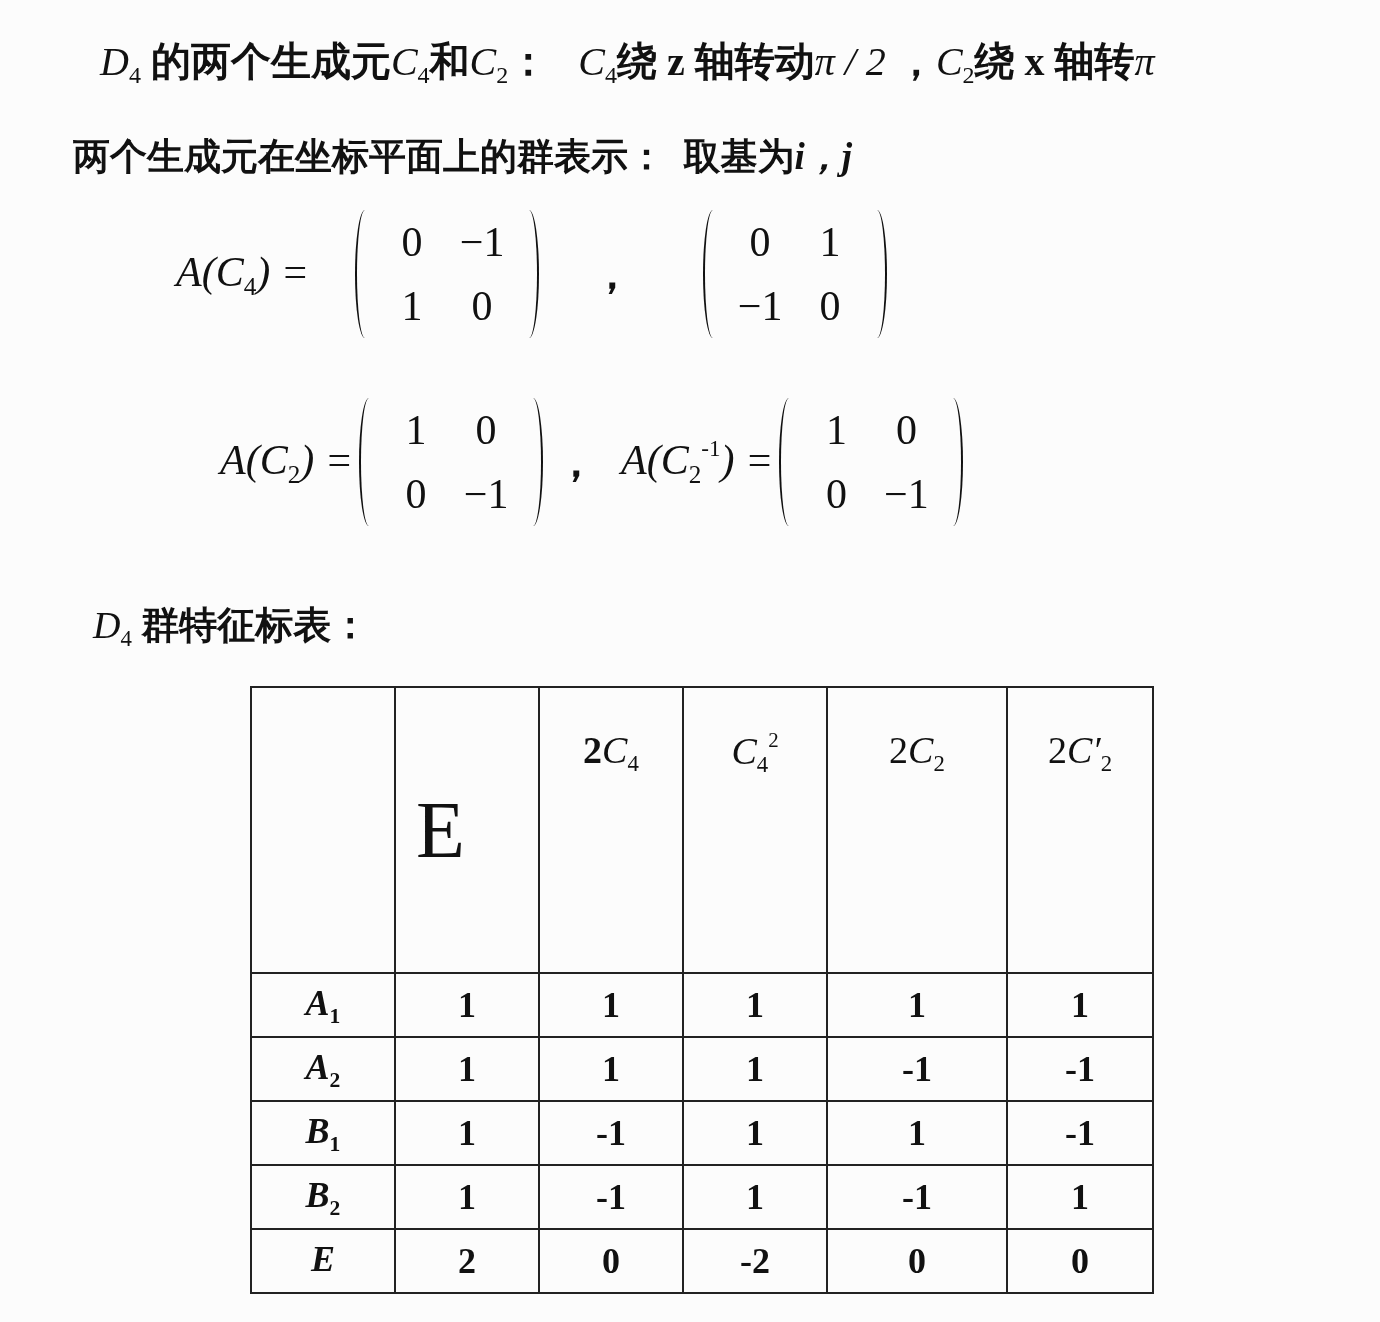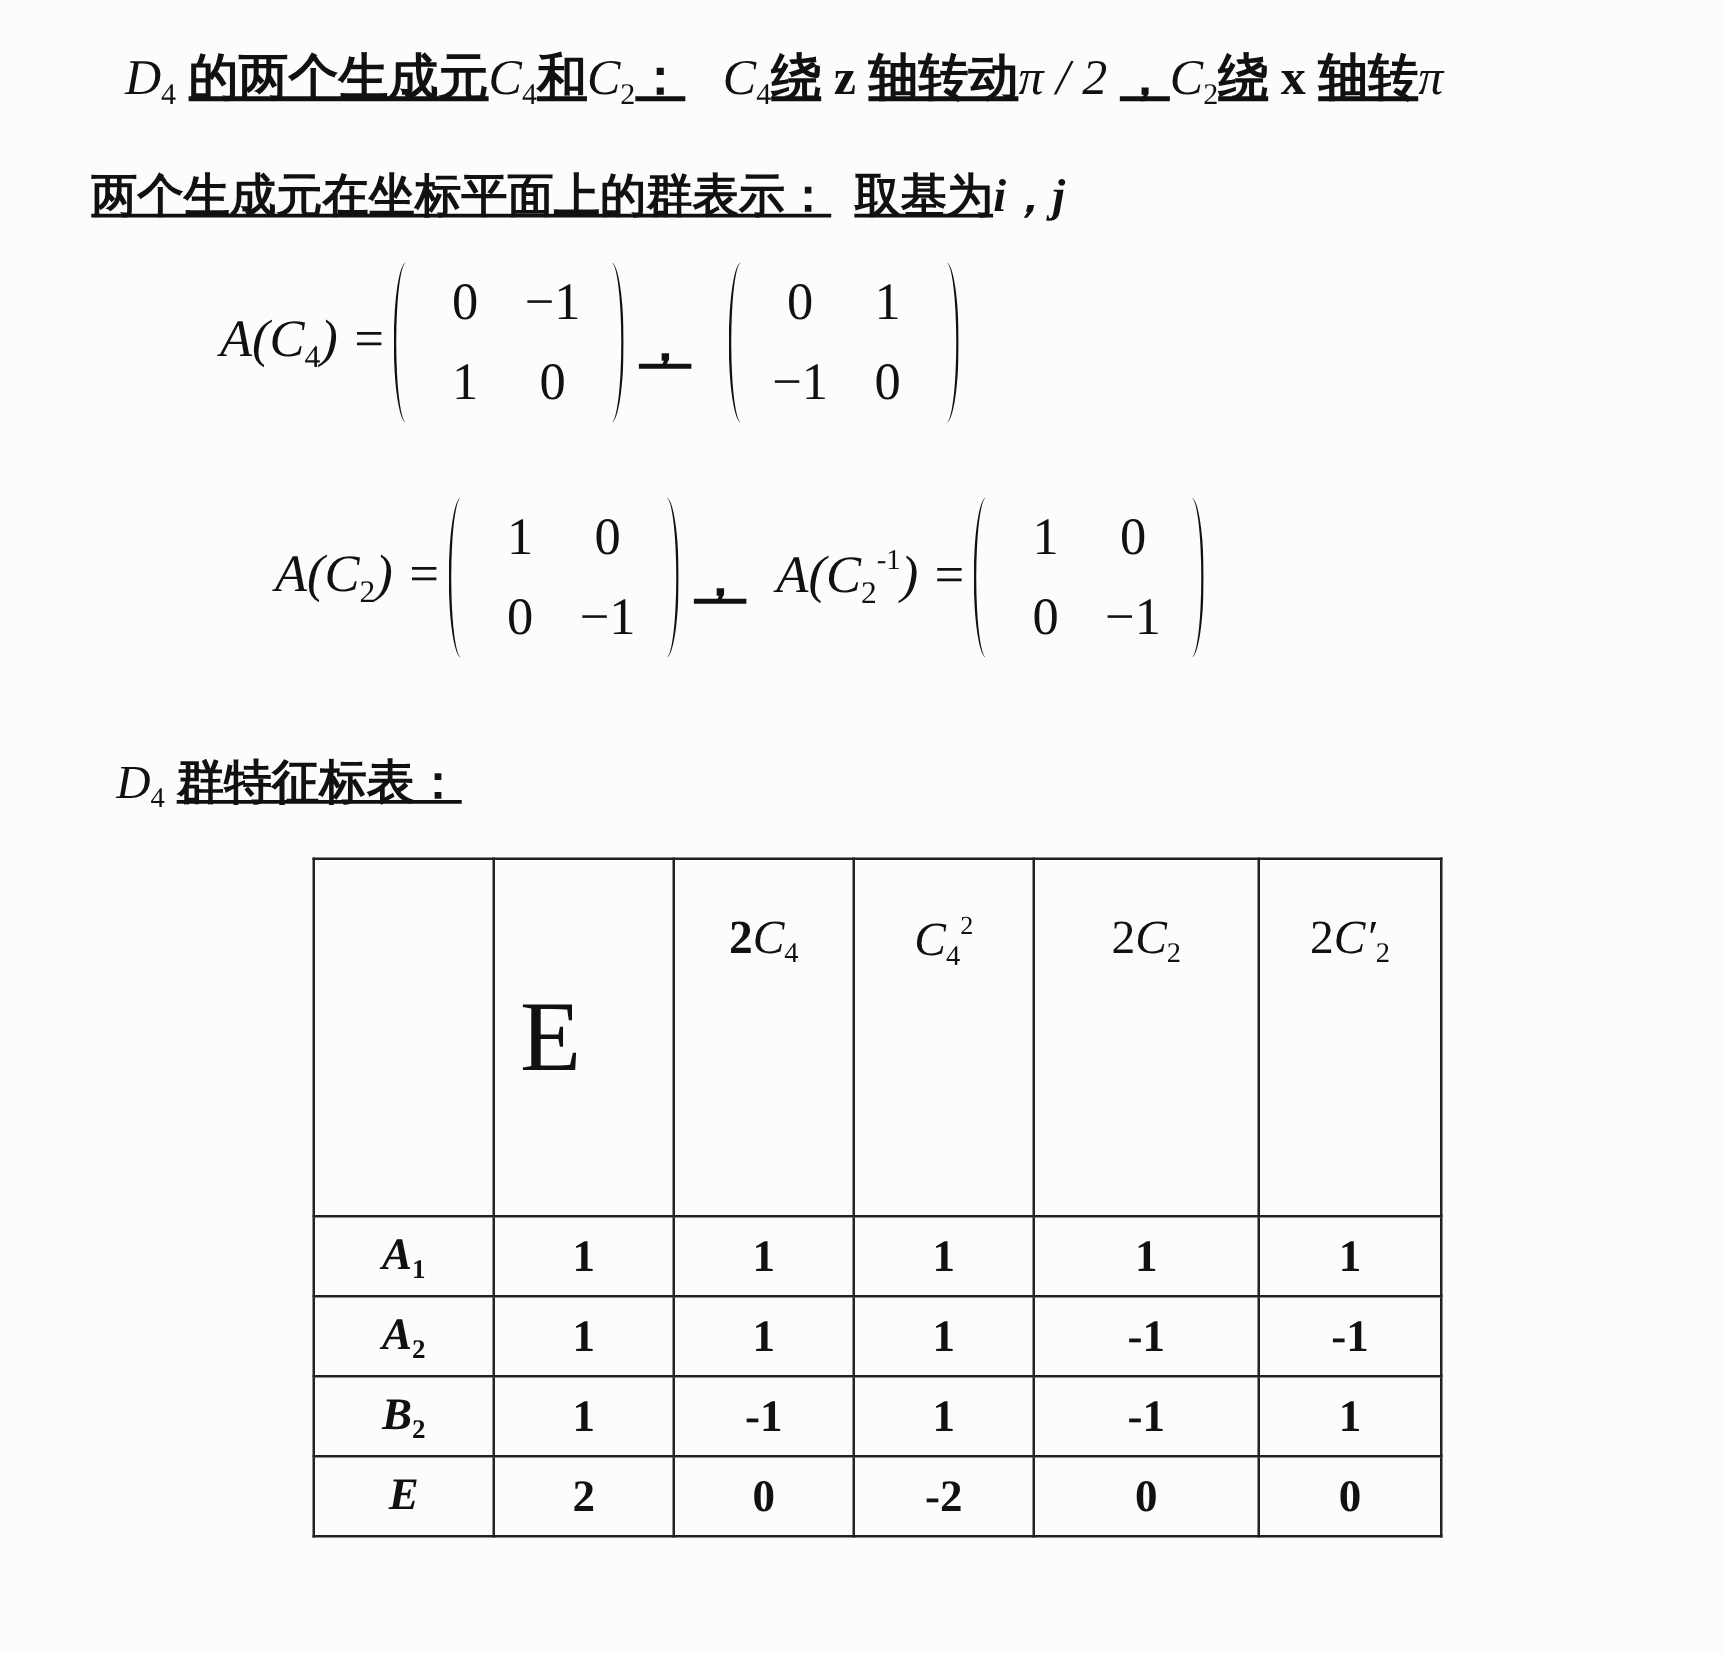--- a/index.html
+++ b/index.html
@@ -2,21 +2,21 @@
 <html><head>
 <meta charset="utf-8">
 <style>
   html, body { margin: 0; padding: 0; }
   body {
     width: 1380px; height: 1322px; background: #fcfcfc; position: relative;
     font-family: "Liberation Serif", "DejaVu Serif", serif; color: #111;
     overflow: hidden;
   }
   .abs { position: absolute; white-space: nowrap; }
-  .cn { font-family: "DejaVu Sans", "Liberation Sans", sans-serif; font-weight: bold; text-decoration: underline; }
+  .cn { font-family: "DejaVu Sans", "Liberation Sans", sans-serif; font-weight: bold; }
   .it { font-style: italic; }
   .sub { font-size: 0.6em; vertical-align: -0.35em; font-style: normal; }
   .sup { font-size: 0.55em; vertical-align: 0.8em; font-style: normal; }
   .line1 { left: 100px; top: 34px; font-size: 40px; }
   .line2 { left: 73px; top: 132px; font-size: 37px; }
   .eq { font-size: 42px; display: flex; align-items: center; }
   .mat { position: relative; display: inline-grid; grid-template-columns: 70px 70px; row-gap: 16px;
          padding: 0 22px; margin: 0 6px; text-align: center; font-style: normal; }
   .mat::before, .mat::after {
     content: ""; position: absolute; top: -8px; bottom: -8px; width: 18px;
@@ -49,21 +49,21 @@
   <span class="cn">，</span><span class="it"><span>C</span><span class="sub">2</span></span><span class="cn">绕</span>
   <b>x</b>
   <span class="cn">轴转</span><span class="it">π</span>
 </div>
 
 <div class="abs line2">
   <span class="cn">两个生成元在坐标平面上的群表示：</span>
   &nbsp;<span class="cn">取基为</span><b class="it">i，j</b>
 </div>
 
-<div class="abs eq" style="left:176px; top:218px;">
+<div class="abs eq" style="left:176px; top:218px;gap:40px;">
   <span class="it"><span>A(</span><span>C</span><span class="sub">4</span><span>) =</span></span>
   <span class="mat">
     <span>0</span>
       <span>−1</span>
     <span>1</span>
       <span>0</span>
   </span>
   <span class="comma cn">，</span>
   <span class="mat">
     <span>0</span>
@@ -132,20 +132,28 @@
   </tr>
   <tr class="row">
     <td class="lab"><span>A</span><span class="sub">2</span></td>
     <td>1</td>
     <td>1</td>
     <td>1</td>
     <td>-1</td>
     <td>-1</td>
   </tr>
   <tr class="row">
+    <td class="lab"><span>B</span><span class="sub">1</span></td>
+    <td>1</td>
+    <td>-1</td>
+    <td>1</td>
+    <td>1</td>
+    <td>-1</td>
+  </tr>
+  <tr class="row">
     <td class="lab"><span>B</span><span class="sub">2</span></td>
     <td>1</td>
     <td>-1</td>
     <td>1</td>
     <td>-1</td>
     <td>1</td>
   </tr>
   <tr class="row">
     <td class="lab"><span>E</span><span class="sub"></span></td>
     <td>2</td>

